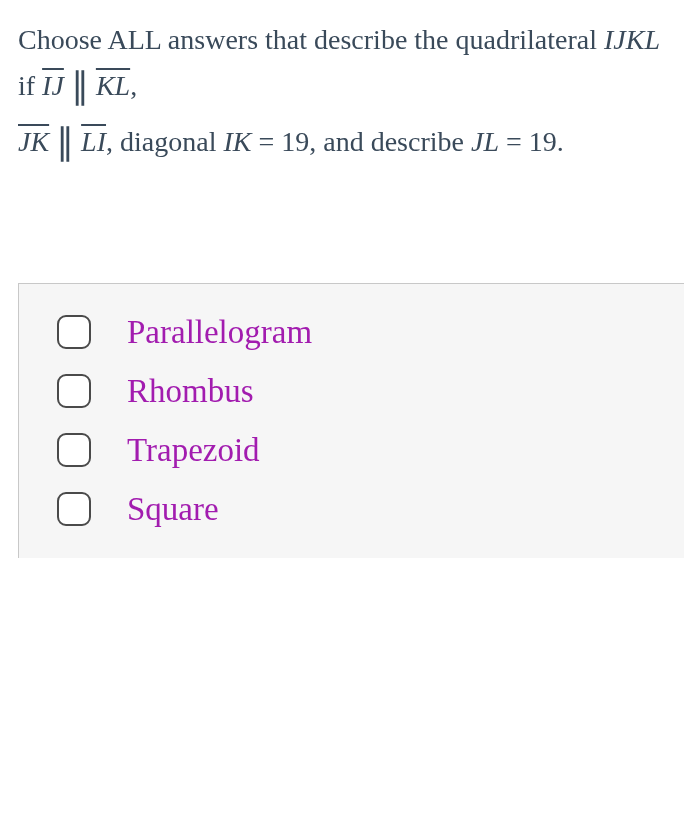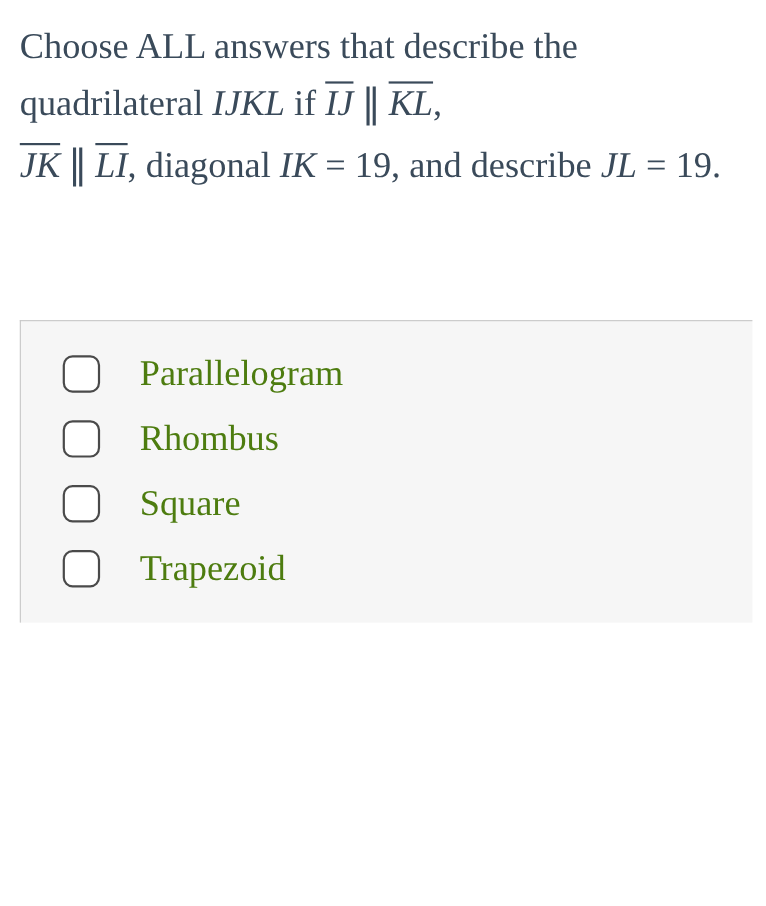--- a/index.html
+++ b/index.html
@@ -8,21 +8,21 @@
       box-sizing: border-box;
     }
     body {
       font-family: Georgia, 'Times New Roman', serif;
       width: 696px;
       height: 824px;
       background: #ffffff;
       padding: 18px 12px 0 18px;
     }
     .question-text {
-      font-size: 33px;
+      font-size: 28px;
       line-height: 1.55;
       color: #3a4a5a;
       margin-bottom: 110px;
     }
     .math-italic {
       font-style: italic;
       font-family: 'Times New Roman', serif;
     }
     .overline {
       text-decoration: overline;
@@ -56,21 +56,21 @@
       height: 34px;
       border: 2.5px solid #4a4a4a;
       border-radius: 9px;
       background: #ffffff;
       margin-right: 36px;
       cursor: pointer;
       flex-shrink: 0;
     }
     .option-label {
       font-size: 33px;
-      color: #4d7c0f;
+      color: #a21caf;
     }
   </style>
 </head>
 <body>
 
 <div class="question-text">
   <span>Choose ALL answers that describe the quadrilateral </span><span class="math-italic">IJKL</span><span> if </span><span class="math-italic overline">IJ</span><span class="parallel"></span><span class="math-italic overline">KL</span><span>,</span>
   <br>
   <span class="math-italic overline">JK</span><span class="parallel"></span><span class="math-italic overline">LI</span><span>, diagonal </span><span class="math-italic">IK</span> = <span>19</span><span>, and describe </span><span class="math-italic">JL</span> = <span>19</span><span>.</span>
 </div>
@@ -79,19 +79,19 @@
   <div class="answer-option">
     <div class="checkbox"></div>
     <span class="option-label">Parallelogram</span>
   </div>
   <div class="answer-option">
     <div class="checkbox"></div>
     <span class="option-label">Rhombus</span>
   </div>
   <div class="answer-option">
     <div class="checkbox"></div>
-    <span class="option-label">Square</span>
+    <span class="option-label">Trapezoid</span>
   </div>
   <div class="answer-option">
     <div class="checkbox"></div>
-    <span class="option-label">Trapezoid</span>
+    <span class="option-label">Square</span>
   </div>
 </div>
 
 </body></html>

